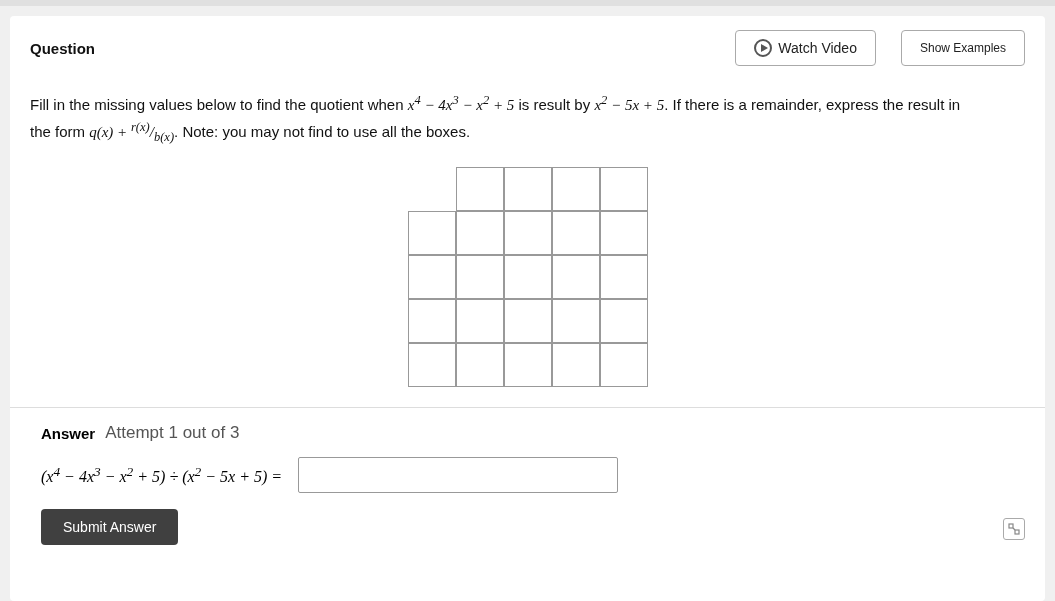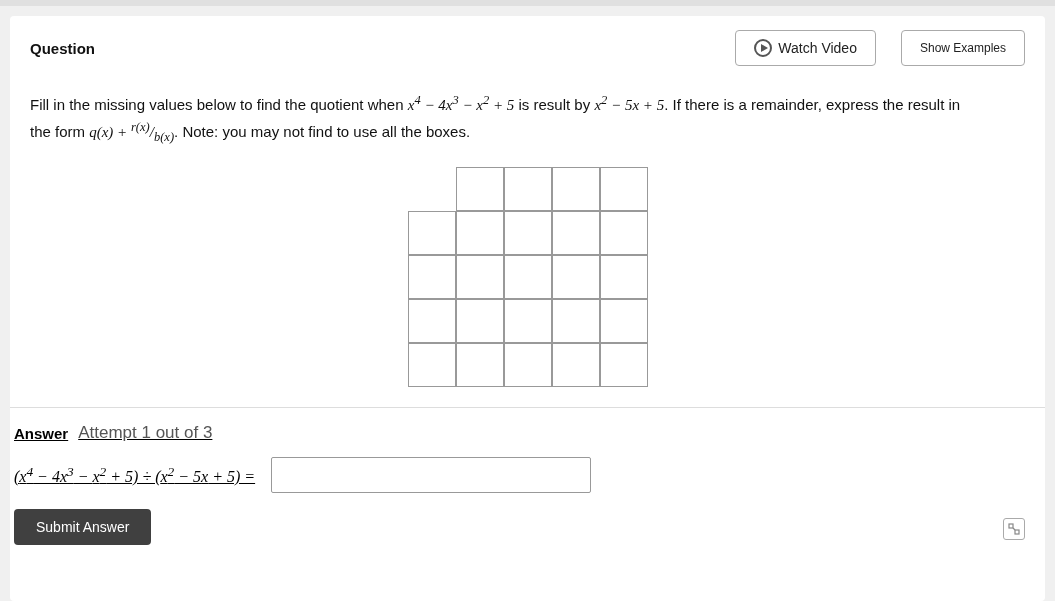--- a/index.html
+++ b/index.html
@@ -168,24 +168,23 @@
     }
 
     .div-cell {
       width: 48px;
       height: 44px;
       border: 1.5px solid #999;
       background: #fff;
     }
 
     .answer-section {
-      padding: 15px 20px 10px 4px;
+      padding: 15px 20px 10px 31px;
       border-top: 1px solid #ddd;
       margin-top: auto;
-      text-decoration: underline;
     }
 
     .answer-label {
       display: flex;
       align-items: center;
       gap: 10px;
       font-family: Arial, sans-serif;
       font-size: 14px;
       margin-bottom: 14px;
     }

